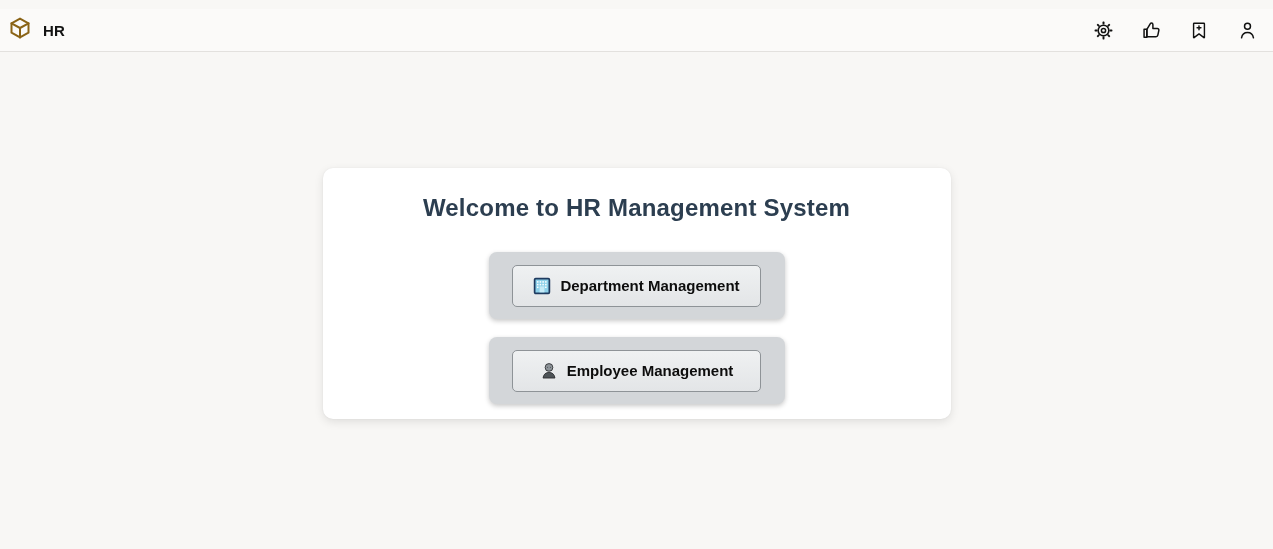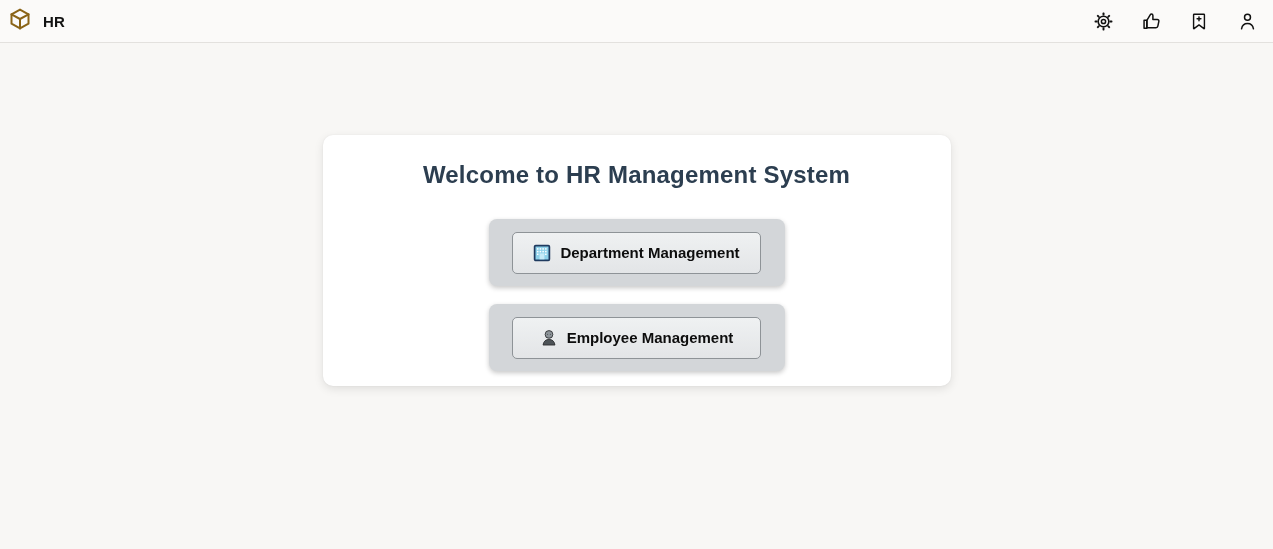--- a/index.html
+++ b/index.html
@@ -13,35 +13,36 @@
 
   
   .topbar {
     height: 43px;
     background: #fbfaf9;
     border-bottom: 1px solid #e3e1de;
     display: flex;
     align-items: center;
     justify-content: space-between;
     padding: 0 14px 0 8px;
+    margin-top: 9px;
   }
   .brand { display: flex; align-items: center; gap: 11px; }
   .brand-title { font-size: 15px; font-weight: 700; color: #131313; letter-spacing: 0.2px; }
   .topbar-actions { display: flex; align-items: center; gap: 24px; }
   .icon-btn {
     width: 24px; height: 24px;
     display: flex; align-items: center; justify-content: center;
     background: none; border: none; padding: 0; cursor: pointer;
   }
   .icon-btn svg { display: block; }
 
   
   .main { height: 505px; display: flex; justify-content: center; }
   .card {
-    margin-top: 92px;
+    margin-top: 116px;
     width: 628px; height: 251px;
     background: #ffffff;
     border-radius: 10px;
     box-shadow: 0 3px 10px rgba(0,0,0,0.10), 0 0 2px rgba(0,0,0,0.06);
     padding-top: 26px;
   }
   .card-heading {
     margin: 0 0 30px 0;
     text-align: center;
     font-size: 24px;

